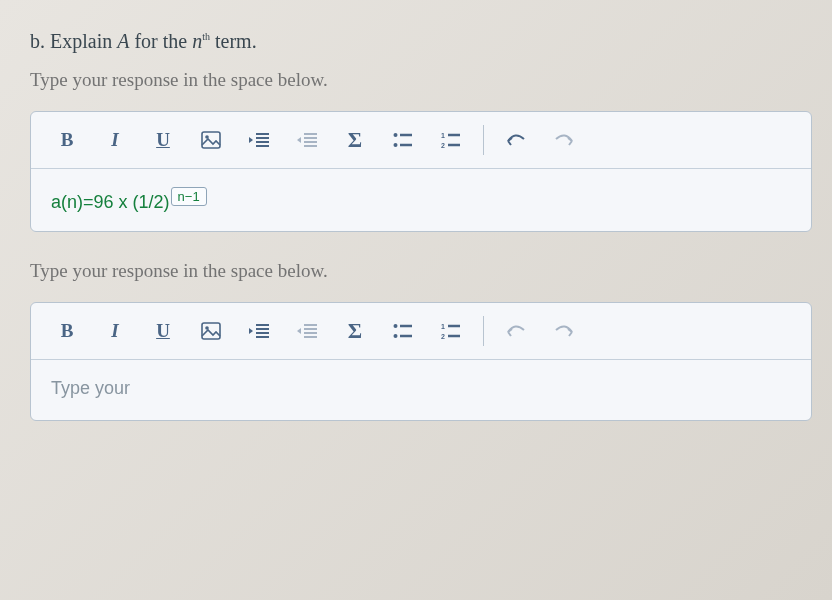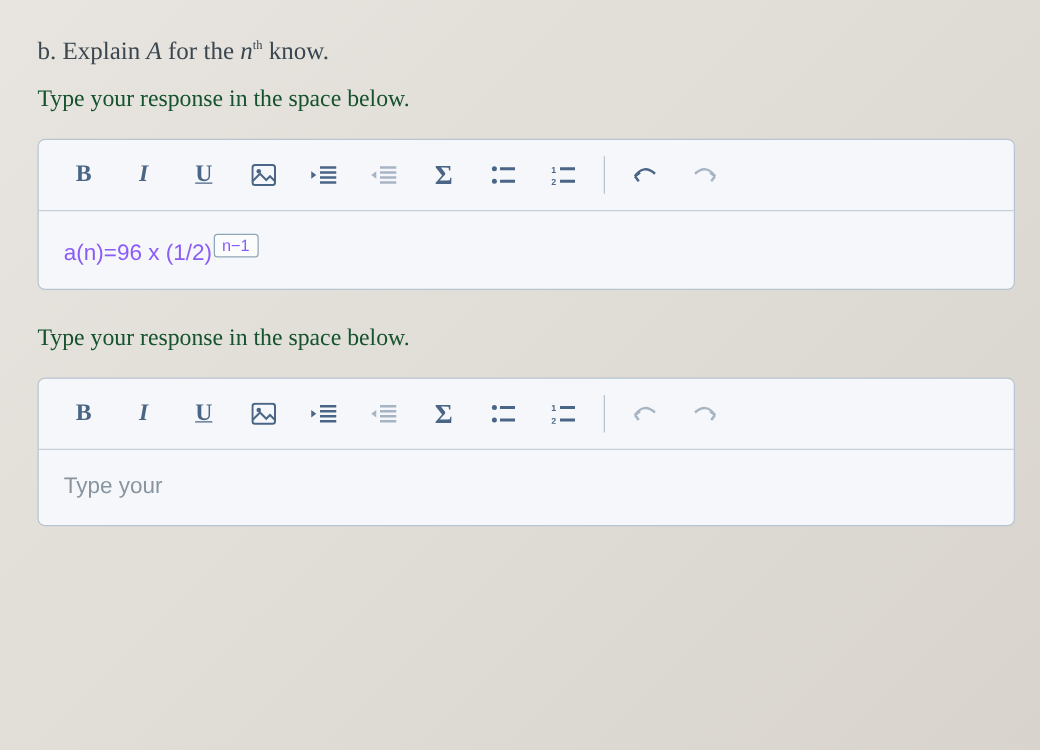--- a/index.html
+++ b/index.html
@@ -20,21 +20,21 @@
       color: #3a4750;
       margin-bottom: 16px;
       font-family: Georgia, serif;
     }
     .question-label sup {
       font-size: 10px;
     }
     .question-label i { font-style: italic; }
     .instruction {
       font-size: 19px;
-      color: #14532d;
+      color: #737373;
       margin-bottom: 20px;
     }
     .editor {
       background: #f5f7fa;
       border: 1px solid #b8c4d0;
       border-radius: 6px;
       overflow: hidden;
     }
     .toolbar {
       display: flex;
@@ -62,21 +62,21 @@
     .divider {
       width: 1px;
       height: 30px;
       background: #b8c4d0;
       margin: 0 6px;
     }
     .content-area {
       padding: 18px 20px;
       min-height: 60px;
       font-size: 18px;
-      color: #8b5cf6;
+      color: #15803d;
       font-family: Arial, sans-serif;
     }
     .exp-box {
       display: inline-block;
       border: 1px solid #8fa5b8;
       border-radius: 3px;
       padding: 1px 6px;
       font-size: 13px;
       vertical-align: super;
       margin-left: 1px;
@@ -85,21 +85,21 @@
     .placeholder {
       color: #8895a0;
     }
     svg { display: block; }
   </style>
 </head>
 <body>
 
 <div class="question-block">
   <div class="question-label">
-    <span>b. Explain </span><i>A</i><span> for the </span><i>n</i><sup>th</sup><span> know.</span>
+    <span>b. Explain </span><i>A</i><span> for the </span><i>n</i><sup>th</sup><span> term.</span>
   </div>
   <div class="instruction">Type your response in the space below.</div>
 
   <div class="editor">
     <div class="toolbar">
       <div class="tool-btn">B</div>
       <div class="tool-btn tool-italic">I</div>
       <div class="tool-btn tool-underline">U</div>
       <div class="tool-btn">
         <svg width="20" height="18" viewBox="0 0 20 18">

